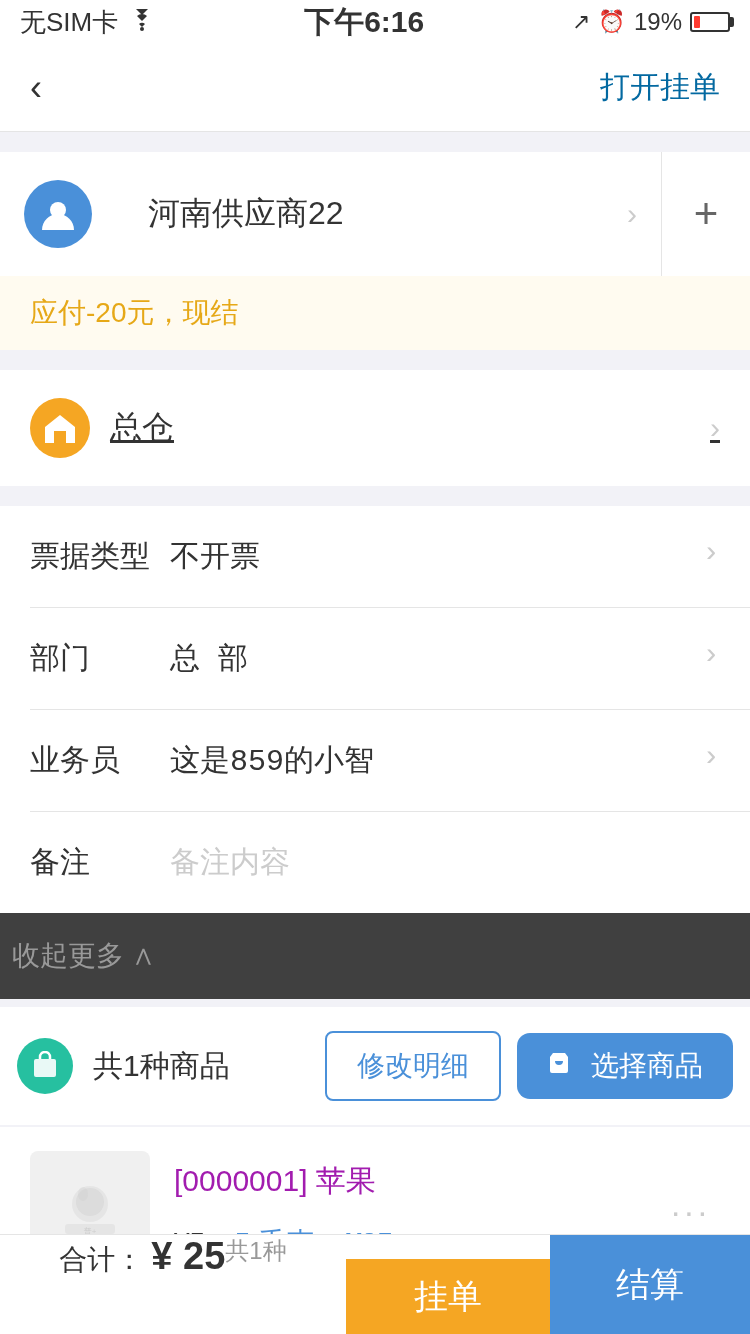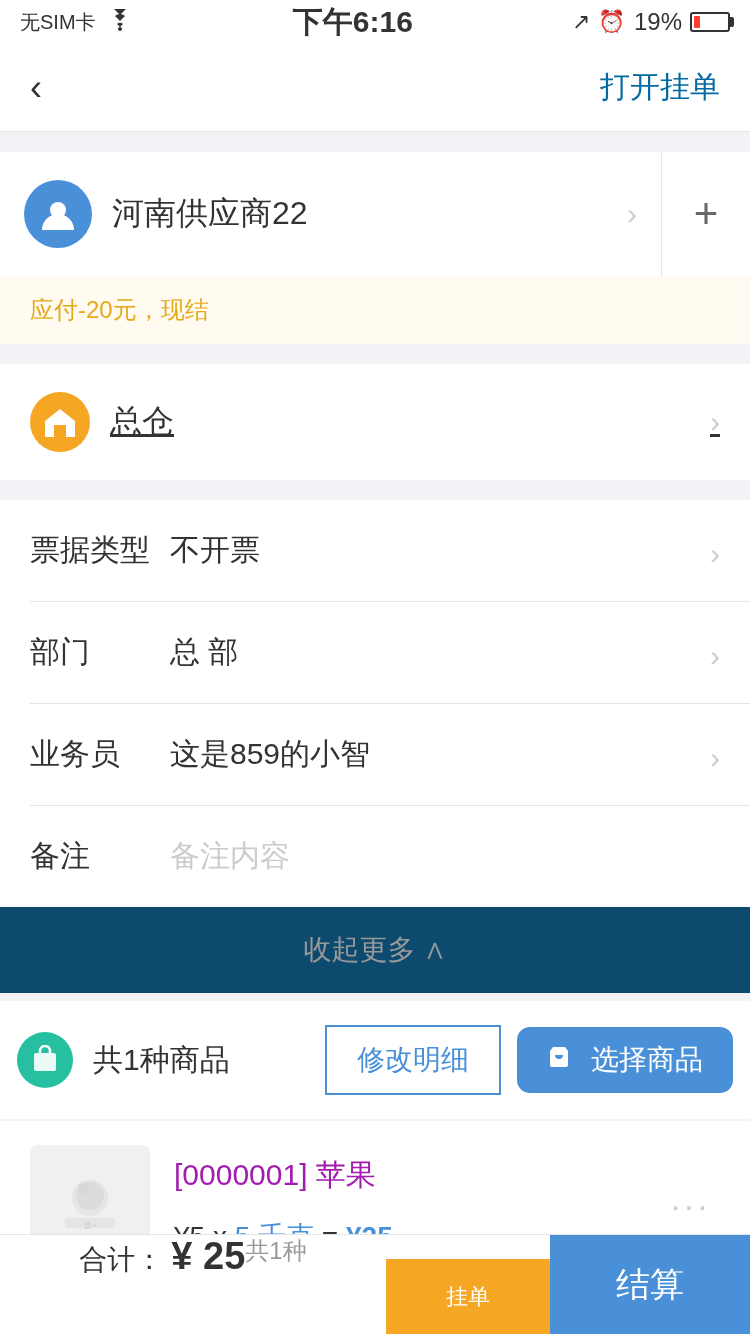--- a/index.html
+++ b/index.html
@@ -17,21 +17,21 @@
     .status-bar {
       height: 44px;
       background: #fff;
       display: flex;
       align-items: center;
       justify-content: space-between;
       padding: 0 20px;
       font-size: 28px;
       font-weight: 500;
     }
-    .status-left { display: flex; align-items: center; gap: 10px; font-size: 20px; }
+    .status-left { display: flex; align-items: center; gap: 10px; font-size: 26px; }
     .status-center { font-size: 30px; font-weight: 600; }
     .status-right { display: flex; align-items: center; gap: 8px; font-size: 24px; }
     .battery-icon {
       display: inline-flex; align-items: center;
       border: 2px solid #333; border-radius: 3px;
       width: 40px; height: 20px; position: relative; padding: 2px;
     }
     .battery-icon::after {
       content: '';
       position: absolute; right: -6px; top: 50%; transform: translateY(-50%);
@@ -74,32 +74,32 @@
       align-items: center;
       padding: 28px 24px;
       border-right: 1px solid #e5e5e5;
     }
     .supplier-avatar {
       width: 68px; height: 68px; border-radius: 50%; background: #4a90d9;
       display: flex; align-items: center; justify-content: center;
       margin-right: 20px; flex-shrink: 0;
     }
     .supplier-avatar svg { width: 40px; height: 40px; }
-    .supplier-name { font-size: 32px; color: #333; flex: 1; }
+    .supplier-name { font-size: 32px; color: #333; flex: 1; margin-left: 36px; }
     .chevron-icon { color: #ccc; font-size: 30px; margin-left: 10px; }
     .supplier-add {
       width: 88px; display: flex; align-items: center; justify-content: center;
       font-size: 42px; color: #666; cursor: pointer;
     }
 
     
     .notice-banner {
       background: #fffbf0;
       padding: 18px 30px;
-      font-size: 24px;
+      font-size: 28px;
       color: #e6a817;
     }
 
     
     .warehouse-row {
       background: #fff;
       display: flex;
       align-items: center;
       padding: 28px 30px;
       text-decoration: underline;
@@ -109,52 +109,53 @@
       display: flex; align-items: center; justify-content: center;
       margin-right: 20px; flex-shrink: 0;
     }
     .warehouse-icon svg { width: 34px; height: 34px; fill: #fff; }
     .warehouse-name { flex: 1; font-size: 32px; color: #333; }
 
     
     .form-section { background: #fff; }
     .form-row {
       display: flex;
-      align-items: flex-end;
+      align-items: flex-start;
       padding: 30px 30px;
       min-height: 88px;
+      font-family: Liberation Mono, monospace;
     }
     .form-label { width: 140px; font-size: 30px; color: #333; flex-shrink: 0; }
     .form-value { flex: 1; font-size: 30px; color: #333; }
     .form-value.placeholder { color: #ccc; }
 
     
     .collapse-bar {
-      background: #0c4a6e;
-      display: flex; align-items: center; justify-content: center;
+      background: #404040;
+      display: flex; align-items: center; 
       padding: 24px 12px;
       font-size: 28px; color: #999; cursor: pointer;
     }
 
     
     .products-header {
       background: #fff;
       display: flex;
       align-items: center;
       padding: 24px 17px;
     }
     .products-icon {
       width: 56px; height: 56px; border-radius: 50%; background: #26c0a0;
       display: flex; align-items: center; justify-content: center;
       margin-right: 20px; flex-shrink: 0;
     }
     .products-count { flex: 1; font-size: 30px; color: #333; }
     .btn-outline {
       border: 2px solid #4a90d9; color: #4a90d9; background: #fff;
-      padding: 14px 30px; border-radius: 0; font-size: 28px; cursor: pointer;
+      padding: 14px 30px; border-radius: 8px; font-size: 28px; cursor: pointer;
       margin-right: 16px;
     }
     .btn-filled {
       background: #4a90d9; color: #fff; border: none;
       padding: 14px 30px; border-radius: 13px; font-size: 28px; cursor: pointer;
       display: flex; align-items: center; gap: 20px;
     }
 
     
     .product-item {
@@ -198,23 +199,23 @@
       display: flex;
       flex-direction: row;
       justify-content: center;
       padding: 0 30px;
     }
     .total-row { display: flex; align-items: baseline; gap: 8px; }
     .total-label { font-size: 28px; color: #333; }
     .total-value { font-size: 38px; font-weight: 600; color: #333; }
     .total-count { font-size: 24px; color: #999; }
     .btn-hold {
-      width: 164px; background: #f5a623; color: #fff;
-      display: flex; align-items: center; justify-content: center;
-      font-size: 22px; font-weight: 500; cursor: pointer; border: none; margin-top: 24px;
+      width: 204px; background: #f5a623; color: #fff;
+      display: flex; align-items: center; justify-content: center;
+      font-size: 34px; font-weight: 500; cursor: pointer; border: none; margin-top: 24px;
     }
     .btn-checkout {
       width: 200px; background: #4a90d9; color: #fff;
       display: flex; align-items: center; justify-content: center;
       font-size: 34px; font-weight: 500; cursor: pointer; border: none;
     }
 
     
     .page-content { padding-bottom: 100px; }
   </style>

